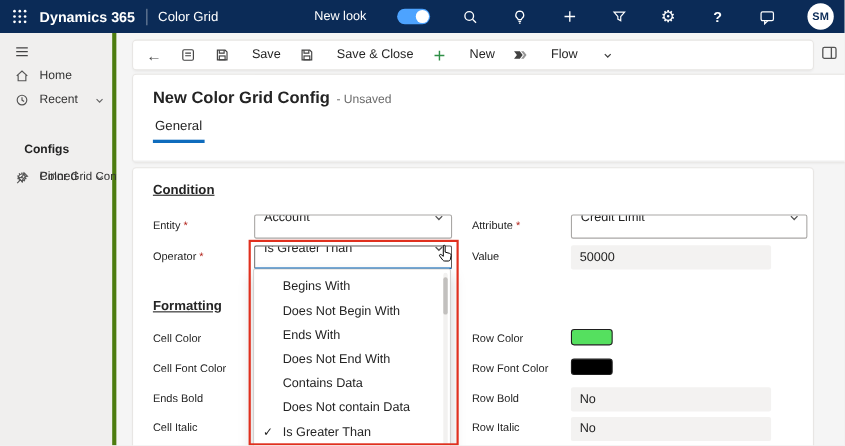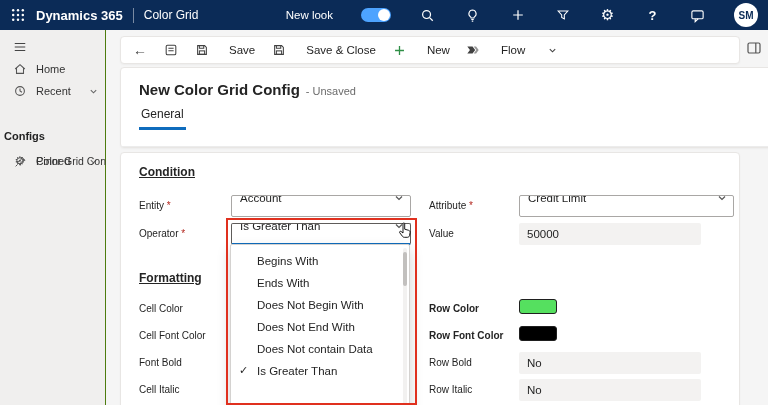--- a/index.html
+++ b/index.html
@@ -21,26 +21,26 @@
   .appname { font-size:12px; white-space:nowrap; }
   .tb-right { margin-left:auto; display:flex; align-items:center; gap:28px; }
   .newlook { font-size:11.5px; white-space:nowrap; }
   .toggle { width:30px; height:14px; border-radius:8px; background:#4da3ff; position:relative; cursor:pointer; }
   .toggle .knob { position:absolute; right:1px; top:1px; width:12px; height:12px; border-radius:50%; background:#fff; }
   .tb-icon { width:17px; height:17px; display:flex; align-items:center; justify-content:center; color:#fff; cursor:pointer; font-size:13px; }
   .avatar { width:24px; height:24px; border-radius:50%; background:#fff; color:#0b2b57; font-size:10px; font-weight:700; display:flex; align-items:center; justify-content:center; cursor:pointer; }
   
   #sidebar {
     position:absolute; left:0; top:30px; width:106px; bottom:0;
-    background:#f0efee; border-right:1px solid #4d7c0f;
+    background:#f0efee; border-right:4px solid #4d7c0f;
   }
   .side-row { position:absolute; left:0; width:100%; height:22px; display:flex; align-items:center; padding-left:12px; gap:8px; font-size:11px; color:#333; cursor:pointer; white-space:nowrap; }
   .side-row .sicon { width:16px; height:16px; flex:0 0 16px; display:flex; align-items:center; justify-content:center; color:#555; }
   .side-row .chev { margin-left:auto; margin-right:7px; color:#666; display:flex; }
-  .side-group { position:absolute; left:4px; font-weight:700; font-size:11px; color:#222; white-space:nowrap; }
+  .side-group { position:absolute; left:22px; font-weight:700; font-size:11px; color:#222; white-space:nowrap; }
   
   #main { position:absolute; left:106px; top:30px; right:0; bottom:0; background:#f5f5f5; }
   .card { position:absolute; background:#fff; border:1px solid #e8e6e4; border-radius:4px; box-shadow:0 1px 2px rgba(0,0,0,.04); }
   #cmdbar { left:14px; top:6px; width:620px; height:28px; display:flex; align-items:center; padding:0 12px; gap:16px; }
   .cmd-item { display:flex; align-items:center; gap:20px; font-size:11.5px; color:#242424; cursor:pointer; white-space:nowrap; }
   .cmd-icon { display:flex; align-items:center; justify-content:center; width:15px; height:15px; color:#424242; }
   .back-arrow { font-size:14px; color:#424242; cursor:pointer; line-height:1; }
   #pane-icon { position:absolute; right:5px; top:9px; width:18px; height:18px; display:flex; align-items:center; justify-content:center; cursor:pointer; color:#555; }
   
   #headercard { left:14px; top:37px; width:664px; height:81px; }
@@ -290,53 +290,56 @@
 
       <div class="flabel" style="left:308px; top:75px;">Value</div>
       <div class="readonly" style="left:398px; top:70px;">
         <span>50000</span>
       </div>
 
       <div class="sec-title" style="left:18px; top:118px;">Formatting</div>
 
       <div class="flabel" style="left:18px; top:150px;">Cell Color</div>
       <div class="flabel" style="left:18px; top:177px;">Cell Font Color</div>
-      <div class="flabel" style="left:18px; top:204px;">Font Bold</div>
+      <div class="flabel" style="left:18px; top:204px;">Ends Bold</div>
       <div class="flabel" style="left:18px; top:231px;">Cell Italic</div>
 
-      <div class="flabel" style="left:308px; top:150px;font-weight:bold;">Row Color</div>
+      <div class="flabel" style="left:308px; top:150px;">Row Color</div>
       <div class="swatch" style="left: 398px; top: 146px; background: rgb(85, 224, 95);"></div>
 
-      <div class="flabel" style="left:308px; top:177px;font-weight:bold;">Row Font Color</div>
+      <div class="flabel" style="left:308px; top:177px;">Row Font Color</div>
       <div class="swatch" style="left: 398px; top: 173px; background: rgb(0, 0, 0);"></div>
 
       <div class="flabel" style="left:308px; top:204px;">Row Bold</div>
       <div class="readonly" style="left:398px; top:199px;">
         <span>No</span>
       </div>
 
       <div class="flabel" style="left:308px; top:231px;">Row Italic</div>
       <div class="readonly" style="left:398px; top:226px;">
         <span>No</span>
       </div>
     </div>
   </main>
 
   <div id="listbox">
     <div class="listitem">
       <span>Begins With</span>
     </div>
     <div class="listitem">
+      <span>Does Not Begin With</span>
+    </div>
+    <div class="listitem">
       <span>Ends With</span>
     </div>
     <div class="listitem">
-      <span>Does Not Begin With</span>
-    </div>
-    <div class="listitem">
       <span>Does Not End With</span>
+    </div>
+    <div class="listitem">
+      <span>Contains Data</span>
     </div>
     <div class="listitem">
       <span>Does Not contain Data</span>
     </div>
     <div class="listitem">
       <span class="check"></span>
       <span>Is Greater Than</span>
     </div>
     <div class="sb-track"></div>
     <div class="sb-thumb"></div>

